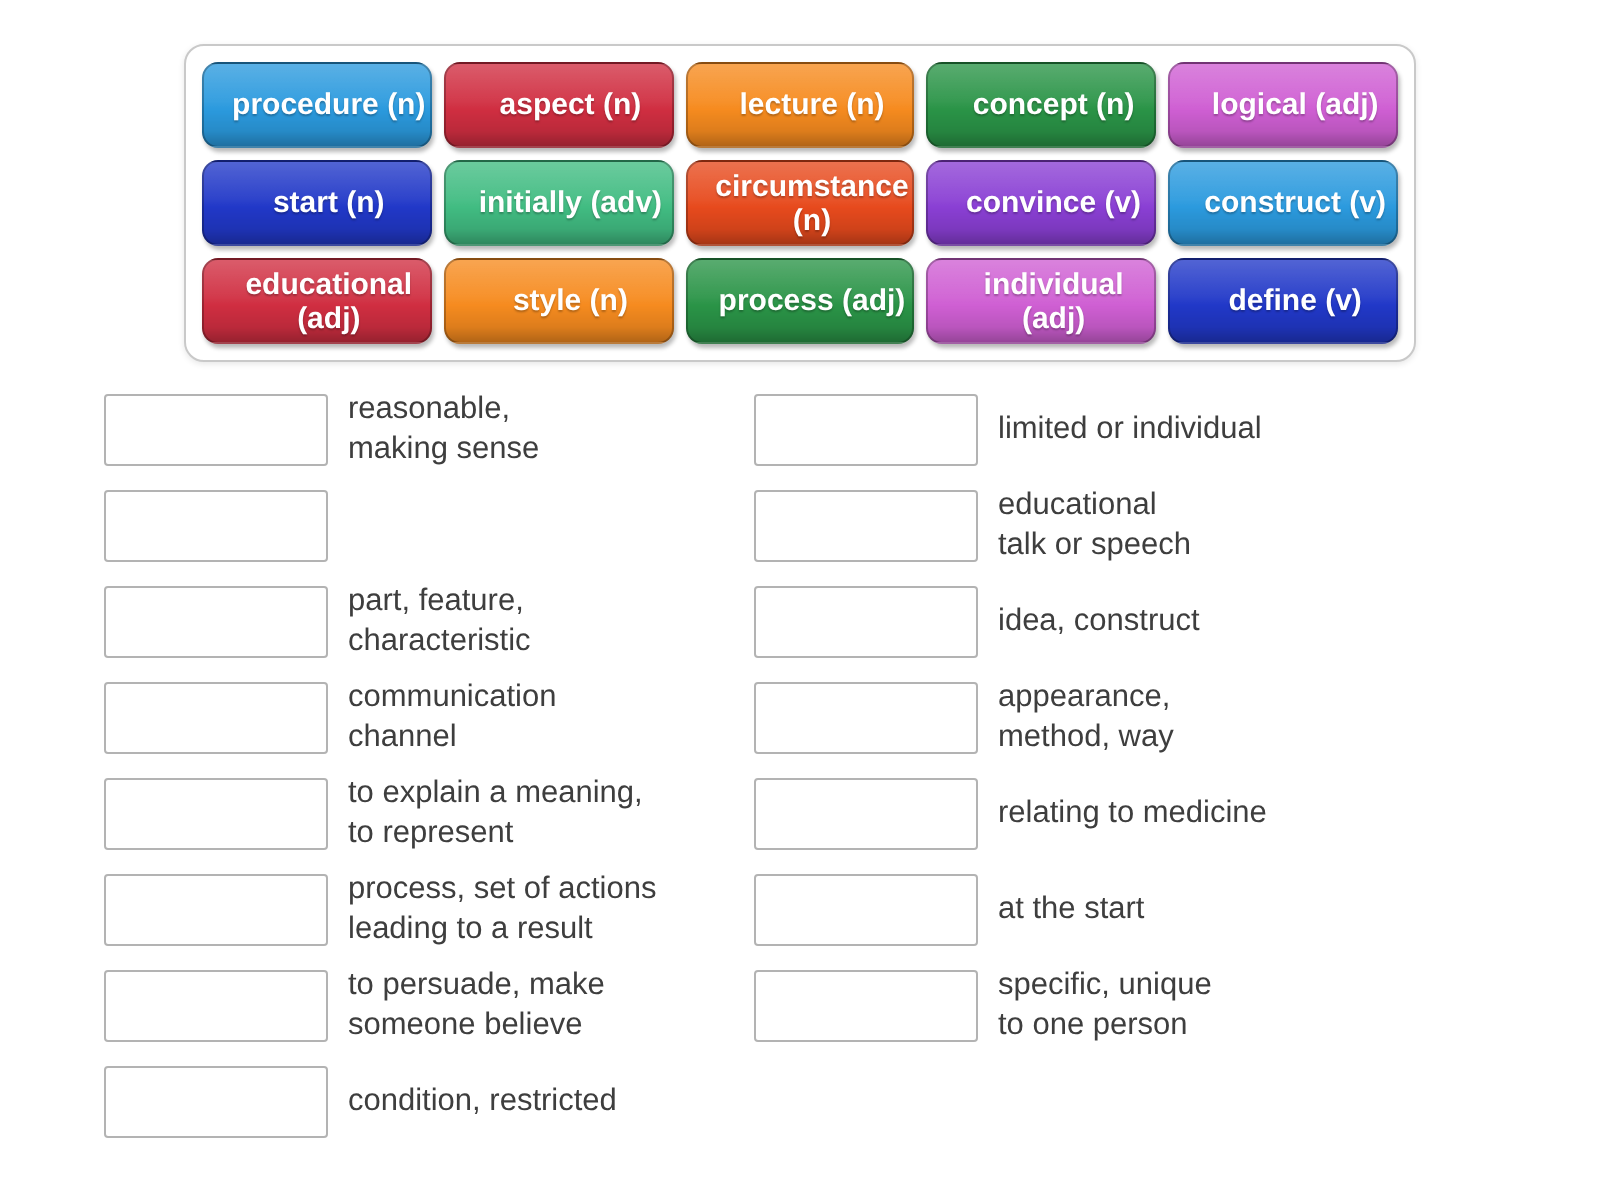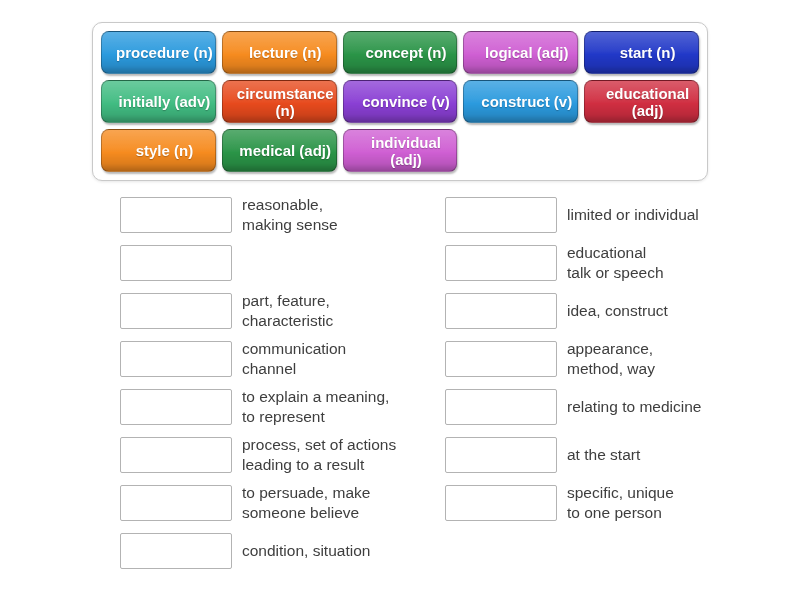--- a/index.html
+++ b/index.html
@@ -54,21 +54,21 @@
     font-weight: bold;
     font-size: 15px;
     line-height: 17px;
     white-space: pre-line;
     text-shadow: 0 1px 1px rgba(0,0,0,0.25);
     padding: 0 2px;
   }
   
   .defs {
     margin-top: 16px;
-    padding-left: 120px;
+    padding-left: 52px;
     display: flex;
   }
   .def-col {
     width: 325px;
     flex: 0 0 325px;
   }
   .def-row {
     display: flex;
     align-items: center;
     height: 36px;
@@ -93,20 +93,23 @@
 </style>
 </head>
 <body>
 
 <div class="stage">
 
   <div class="word-bank">
     <div class="tile" style="--c: #2b9ade;">
         <span class="tile-label">procedure (n)</span>
       </div>
+    <div class="tile" style="--c: #d02e41;">
+        <span class="tile-label">aspect (n)</span>
+      </div>
     <div class="tile" style="--c: #f68b1f;">
         <span class="tile-label">lecture (n)</span>
       </div>
     <div class="tile" style="--c: #2a9447;">
         <span class="tile-label">concept (n)</span>
       </div>
     <div class="tile" style="--c: #cf5fd3;">
         <span class="tile-label">logical (adj)</span>
       </div>
     <div class="tile" style="--c: #2138c8;">
@@ -126,26 +129,29 @@
         <span class="tile-label">construct (v)</span>
       </div>
     <div class="tile" style="--c: #d02e41;">
         <span class="tile-label">educational
 (adj)</span>
       </div>
     <div class="tile" style="--c: #f68b1f;">
         <span class="tile-label">style (n)</span>
       </div>
     <div class="tile" style="--c: #2a9447;">
-        <span class="tile-label">medical (adj)</span>
+        <span class="tile-label">process (adj)</span>
       </div>
     <div class="tile" style="--c: #cf5fd3;">
         <span class="tile-label">individual
 (adj)</span>
       </div>
+    <div class="tile" style="--c: #2138c8;">
+        <span class="tile-label">define (v)</span>
+      </div>
   </div>
 
   <div class="defs">
 
     <div class="def-col">
       <div class="def-row">
         <div class="slot"></div>
         <div class="def-text">reasonable,
 making sense</div>
       </div>
@@ -172,21 +178,21 @@
         <div class="def-text">process, set of actions
 leading to a result</div>
       </div>
       <div class="def-row">
         <div class="slot"></div>
         <div class="def-text">to persuade, make
 someone believe</div>
       </div>
       <div class="def-row">
         <div class="slot"></div>
-        <div class="def-text">condition, situation</div>
+        <div class="def-text">condition, restricted</div>
       </div>
     </div>
 
     <div class="def-col">
       <div class="def-row">
         <div class="slot"></div>
         <div class="def-text">limited or individual</div>
       </div>
       <div class="def-row">
         <div class="slot"></div>

